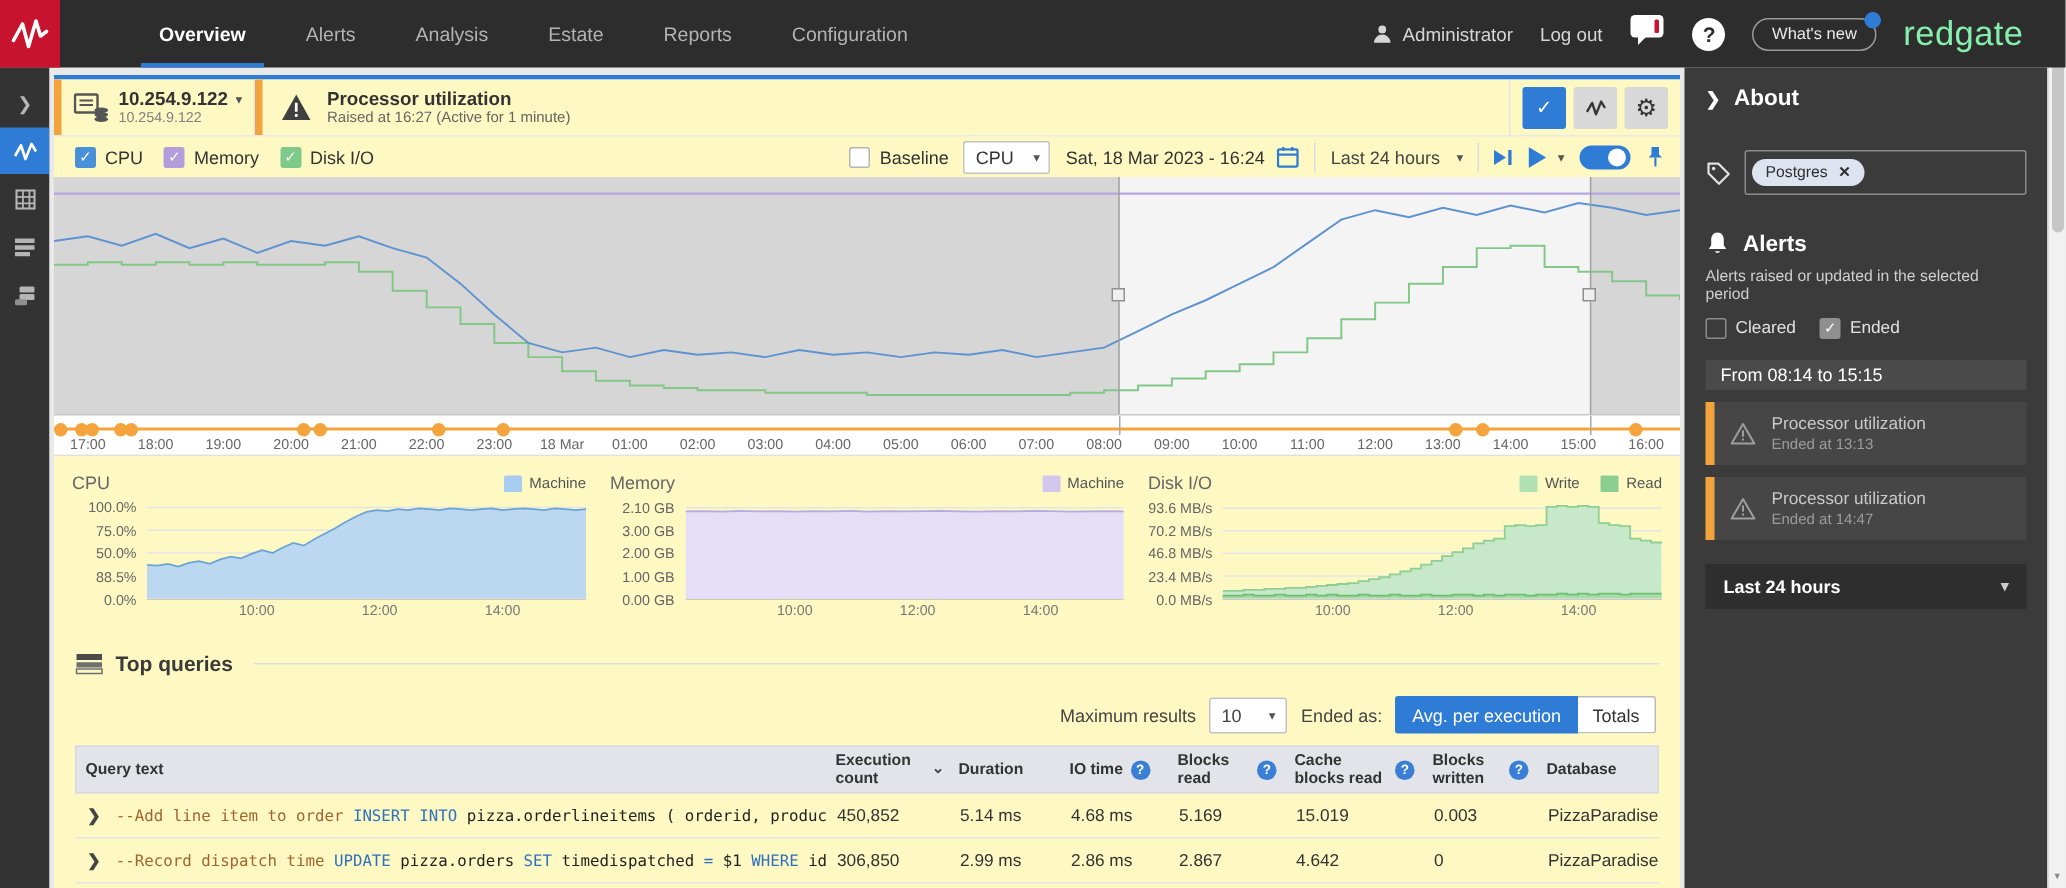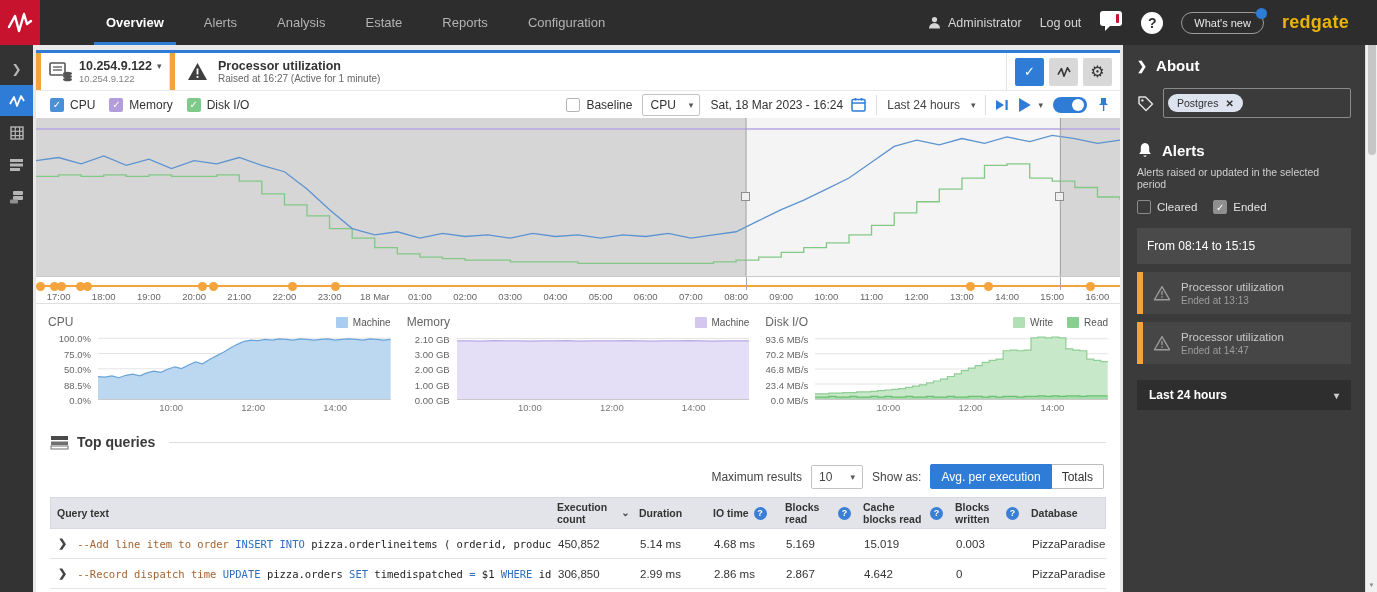--- a/index.html
+++ b/index.html
@@ -11,29 +11,29 @@
   .tab{position:relative;display:flex;align-items:center;padding:0 20px;font-size:13px;color:#b3b3b3;cursor:pointer}
   .tab.active{color:#fff;font-weight:bold}
   .tab.active:after{content:"";position:absolute;left:8px;right:8px;bottom:0;height:3px;background:#2e7cd6}
   .nav-right{margin-left:auto;display:flex;align-items:center;gap:18px;padding-right:28px}
   .nav-user{display:flex;align-items:flex-start;gap:7px;color:#d6d6d6;font-size:12.5px;cursor:pointer}
   .nav-logout{color:#d6d6d6;font-size:12.5px;cursor:pointer}
   .chat-icon{position:relative;cursor:pointer}
   .help-icon{width:22px;height:22px;border-radius:50%;background:#fff;color:#2d2d2d;font-weight:bold;font-size:14px;display:flex;align-items:center;justify-content:center;cursor:pointer}
   .whatsnew{position:relative;border:1px solid #9a9a9a;border-radius:12px;color:#e8e8e8;font-size:11px;padding:4px 12px;cursor:pointer}
   .whatsnew .dot{position:absolute;top:-5px;right:-4px;width:11px;height:11px;border-radius:50%;background:#2e7cd6}
-  .brand{color:#eab308;font-weight:bold;font-size:18px;letter-spacing:.3px}
+  .brand{color:#86efac;font-weight:normal;font-size:23px;letter-spacing:.3px}
   
   .sidebar{position:absolute;left:0;top:45px;width:33px;height:547px;background:#333;display:flex;flex-direction:column;align-items:center;padding-top:8px}
   .side-item{width:33px;height:31px;display:flex;align-items:center;justify-content:center;color:#b5b5b5;font-size:12px;cursor:pointer;margin-bottom:1px}
   .side-item.active{background:#2e7cd6;color:#fff}
   
   .main{position:absolute;left:33px;top:45px;width:1090px;height:547px;display:flex;flex-direction:column;background:#e9e9e9}
   .blue-strip{margin:5px 3px 0;height:3px;background:#2e7cd6}
-  .panel{margin:0 3px;background:#ffffff}
+  .panel{margin:0 3px;background:#fef9c3}
   .header-panel{height:37px;display:flex;align-items:stretch}
   .hblock{display:flex;align-items:center;border-right:1px solid #e3e3e3}
   .obar{width:5px;height:100%;background:#f2a33c;flex:0 0 auto}
   .server-block{width:134px}
   .server-icon{margin:0 6px 0 8px}
   .sname{font-size:12.5px;font-weight:bold;color:#333;white-space:nowrap}
   .ssub{font-size:9.5px;color:#808080}
   .caret{font-size:9px;color:#555;margin-left:5px}
   .alert-block{flex:1}
   .atitle{font-size:12.5px;font-weight:bold;color:#333}
@@ -98,31 +98,31 @@
   .tbody .trow{height:30px;border-bottom:1px solid #e4e4e4;font-size:11.5px;color:#333}
   .qcell{display:flex;align-items:center;gap:10px;padding-left:8px;min-width:0}
   .qchev{color:#444;font-size:11px;font-weight:bold;cursor:pointer;flex:0 0 auto}
   .qtext{font-family:"DejaVu Sans Mono",monospace;font-size:10.5px;white-space:nowrap;overflow:hidden;min-width:0}
   .seg-comment{color:#a5632e}.seg-kw{color:#2d6fc0}.seg-plain{color:#222}
   .num{padding-left:6px}
   
   .rightpanel{position:absolute;left:1123px;top:45px;width:242px;height:547px;background:#3b3b3b;color:#fff;padding:12px 14px;overflow:hidden}
   .rp-about{display:flex;align-items:center;gap:9px;font-size:15px;font-weight:bold;cursor:pointer}
   .rp-chev{font-size:12px;font-weight:bold}
-  .tagrow{display:flex;align-items:center;gap:9px;margin-top:14px}
+  .tagrow{display:flex;align-items:center;gap:9px;margin-top:26px}
   .tagbox{flex:1;height:30px;border:1px solid #8a8a8a;border-radius:2px;display:flex;align-items:center;padding:0 4px;cursor:text}
   .tagpill{background:#dde4f0;color:#2f2f2f;font-size:10.5px;border-radius:10px;padding:3px 9px;display:flex;align-items:center;gap:7px}
   .tagpill .x{font-weight:bold;cursor:pointer;font-size:10px}
   .rp-alerts{display:flex;align-items:center;gap:9px;font-size:15px;font-weight:bold;margin-top:24px}
   .rp-sub{font-size:10.5px;color:#cfcfcf;margin-top:7px}
   .rp-cbs{display:flex;gap:16px;margin-top:10px;font-size:11.5px;color:#e2e2e2}
   .rp-cb{display:flex;align-items:center;gap:6px;cursor:pointer}
   .dcb{width:14px;height:14px;border:1px solid #8a8a8a;border-radius:2px;background:transparent;display:flex;align-items:center;justify-content:center;font-size:10px;color:#fff}
   .dcb.checked{background:#8f8f8f;border-color:#8f8f8f}
-  .period{margin-top:14px;background:#4a4a4a;height:36px;display:flex;align-items:center;padding:0 10px;font-size:12px;color:#fff}
+  .period{margin-top:14px;background:#4a4a4a;height:20px;display:flex;align-items:center;padding:0 10px;font-size:12px;color:#fff}
   .acard{margin-top:8px;background:#464646;height:42px;display:flex;align-items:stretch;cursor:pointer}
   .acard .ob{width:6px;background:#f2a33c;flex:0 0 auto}
   .acard .body{display:flex;align-items:center;gap:10px;padding:0 10px}
   .acard .t1{font-size:11.5px;color:#c9c9c9}
   .acard .t2{font-size:10px;color:#9c9c9c;margin-top:2px}
   .rp-range{margin-top:16px;background:#2e2e2e;height:30px;display:flex;align-items:center;justify-content:space-between;padding:0 12px;font-size:12px;font-weight:bold;color:#fff;cursor:pointer}
   
   .vscrollbar{position:absolute;left:1365px;top:0;width:12px;height:592px;background:#f1f1f1;border-left:1px solid #dcdcdc}
   .sb-arrow{height:14px;display:flex;align-items:center;justify-content:center;font-size:6px;color:#888}
   .sb-thumb{position:absolute;left:2px;top:15px;width:8px;height:140px;border-radius:4px;background:#c6c6c6;cursor:pointer}
@@ -511,21 +511,21 @@
         </svg>
       <span class="txt">Top queries</span>
       <span class="rule"></span>
     </div>
     <div class="tq-controls">
       <span>Maximum results</span>
       <div class="selectbox minisel">
         <span>10</span>
         <span class="caret">▾</span>
       </div>
-      <span>Show as:</span>
+      <span>Ended as:</span>
       <div class="btn-group">
         <div class="btn on">Avg. per execution</div>
         <div class="btn off">Totals</div>
       </div>
     </div>
     <div class="tq-table">
       <div class="trow thead">
         <div>
             <span>Query text</span>
           </div>

